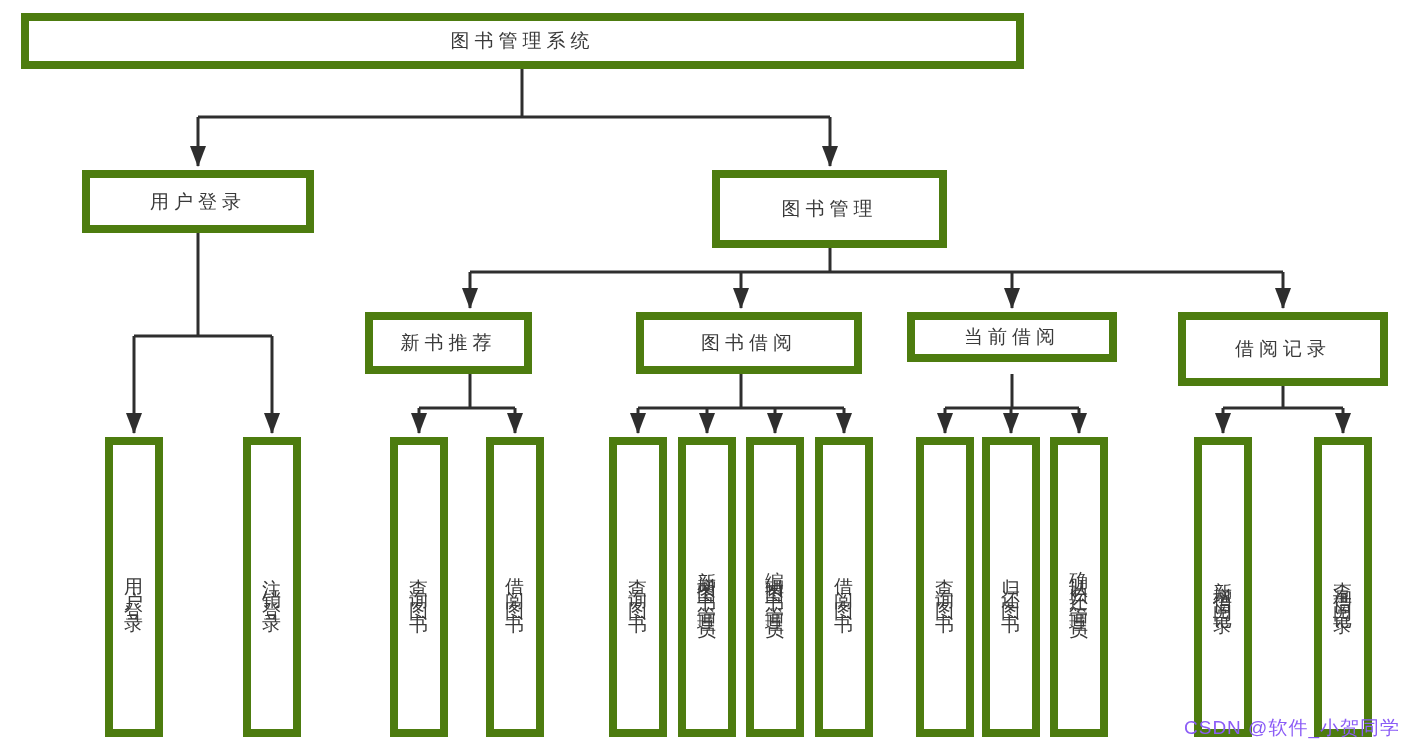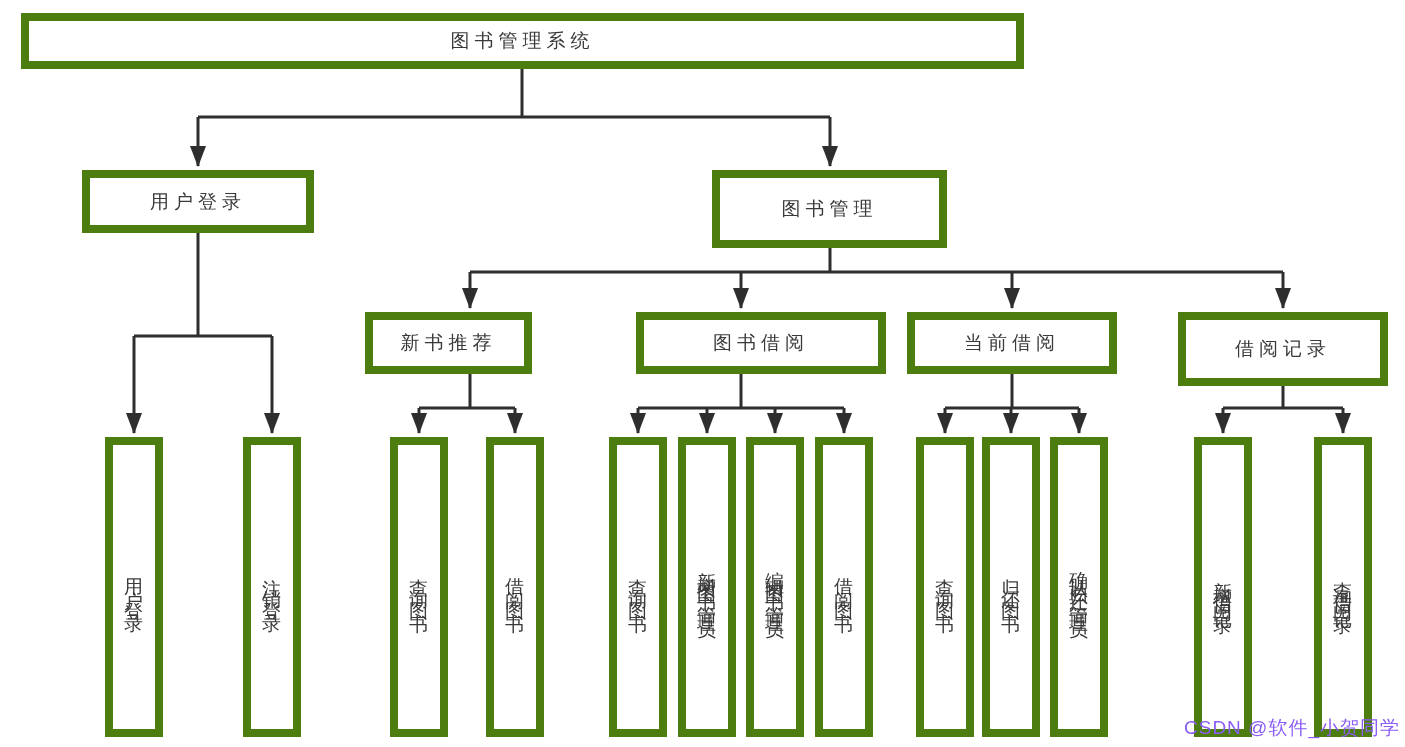--- a/index.html
+++ b/index.html
@@ -58,22 +58,22 @@
     font-size: 19px;
     color: #8b5cf6;
     letter-spacing: 1px;
     white-space: nowrap;
   }
   
   #n-root            { left: 21px;  top: 13px;  width: 1003px; height: 56px; }
   #n-user-login      { left: 82px;  top: 170px; width: 232px;  height: 63px; }
   #n-book-mgmt       { left: 712px; top: 170px; width: 235px;  height: 78px; }
   #n-new-book-rec    { left: 365px; top: 312px; width: 167px;  height: 62px; }
-  #n-book-borrow     { left: 636px; top: 312px; width: 250px;  height: 62px; }
-  #n-current-borrow  { left: 907px; top: 312px; width: 210px;  height: 62px; }
+  #n-book-borrow     { left: 636px; top: 312px; width: 226px;  height: 62px; }
+  #n-current-borrow  { left: 907px; top: 312px; width: 210px;  height: 50px; }
   #n-borrow-records  { left: 1178px;top: 312px; width: 210px;  height: 74px; }
   #l-user-login      { left: 105px; }
   #l-logout          { left: 243px; }
   #l-query-book-a    { left: 390px; }
   #l-borrow-book-a   { left: 486px; }
   #l-query-book-b    { left: 609px; }
   #l-add-book        { left: 678px; }
   #l-edit-book       { left: 746px; }
   #l-borrow-book-b   { left: 815px; }
   #l-query-book-c    { left: 916px; }

